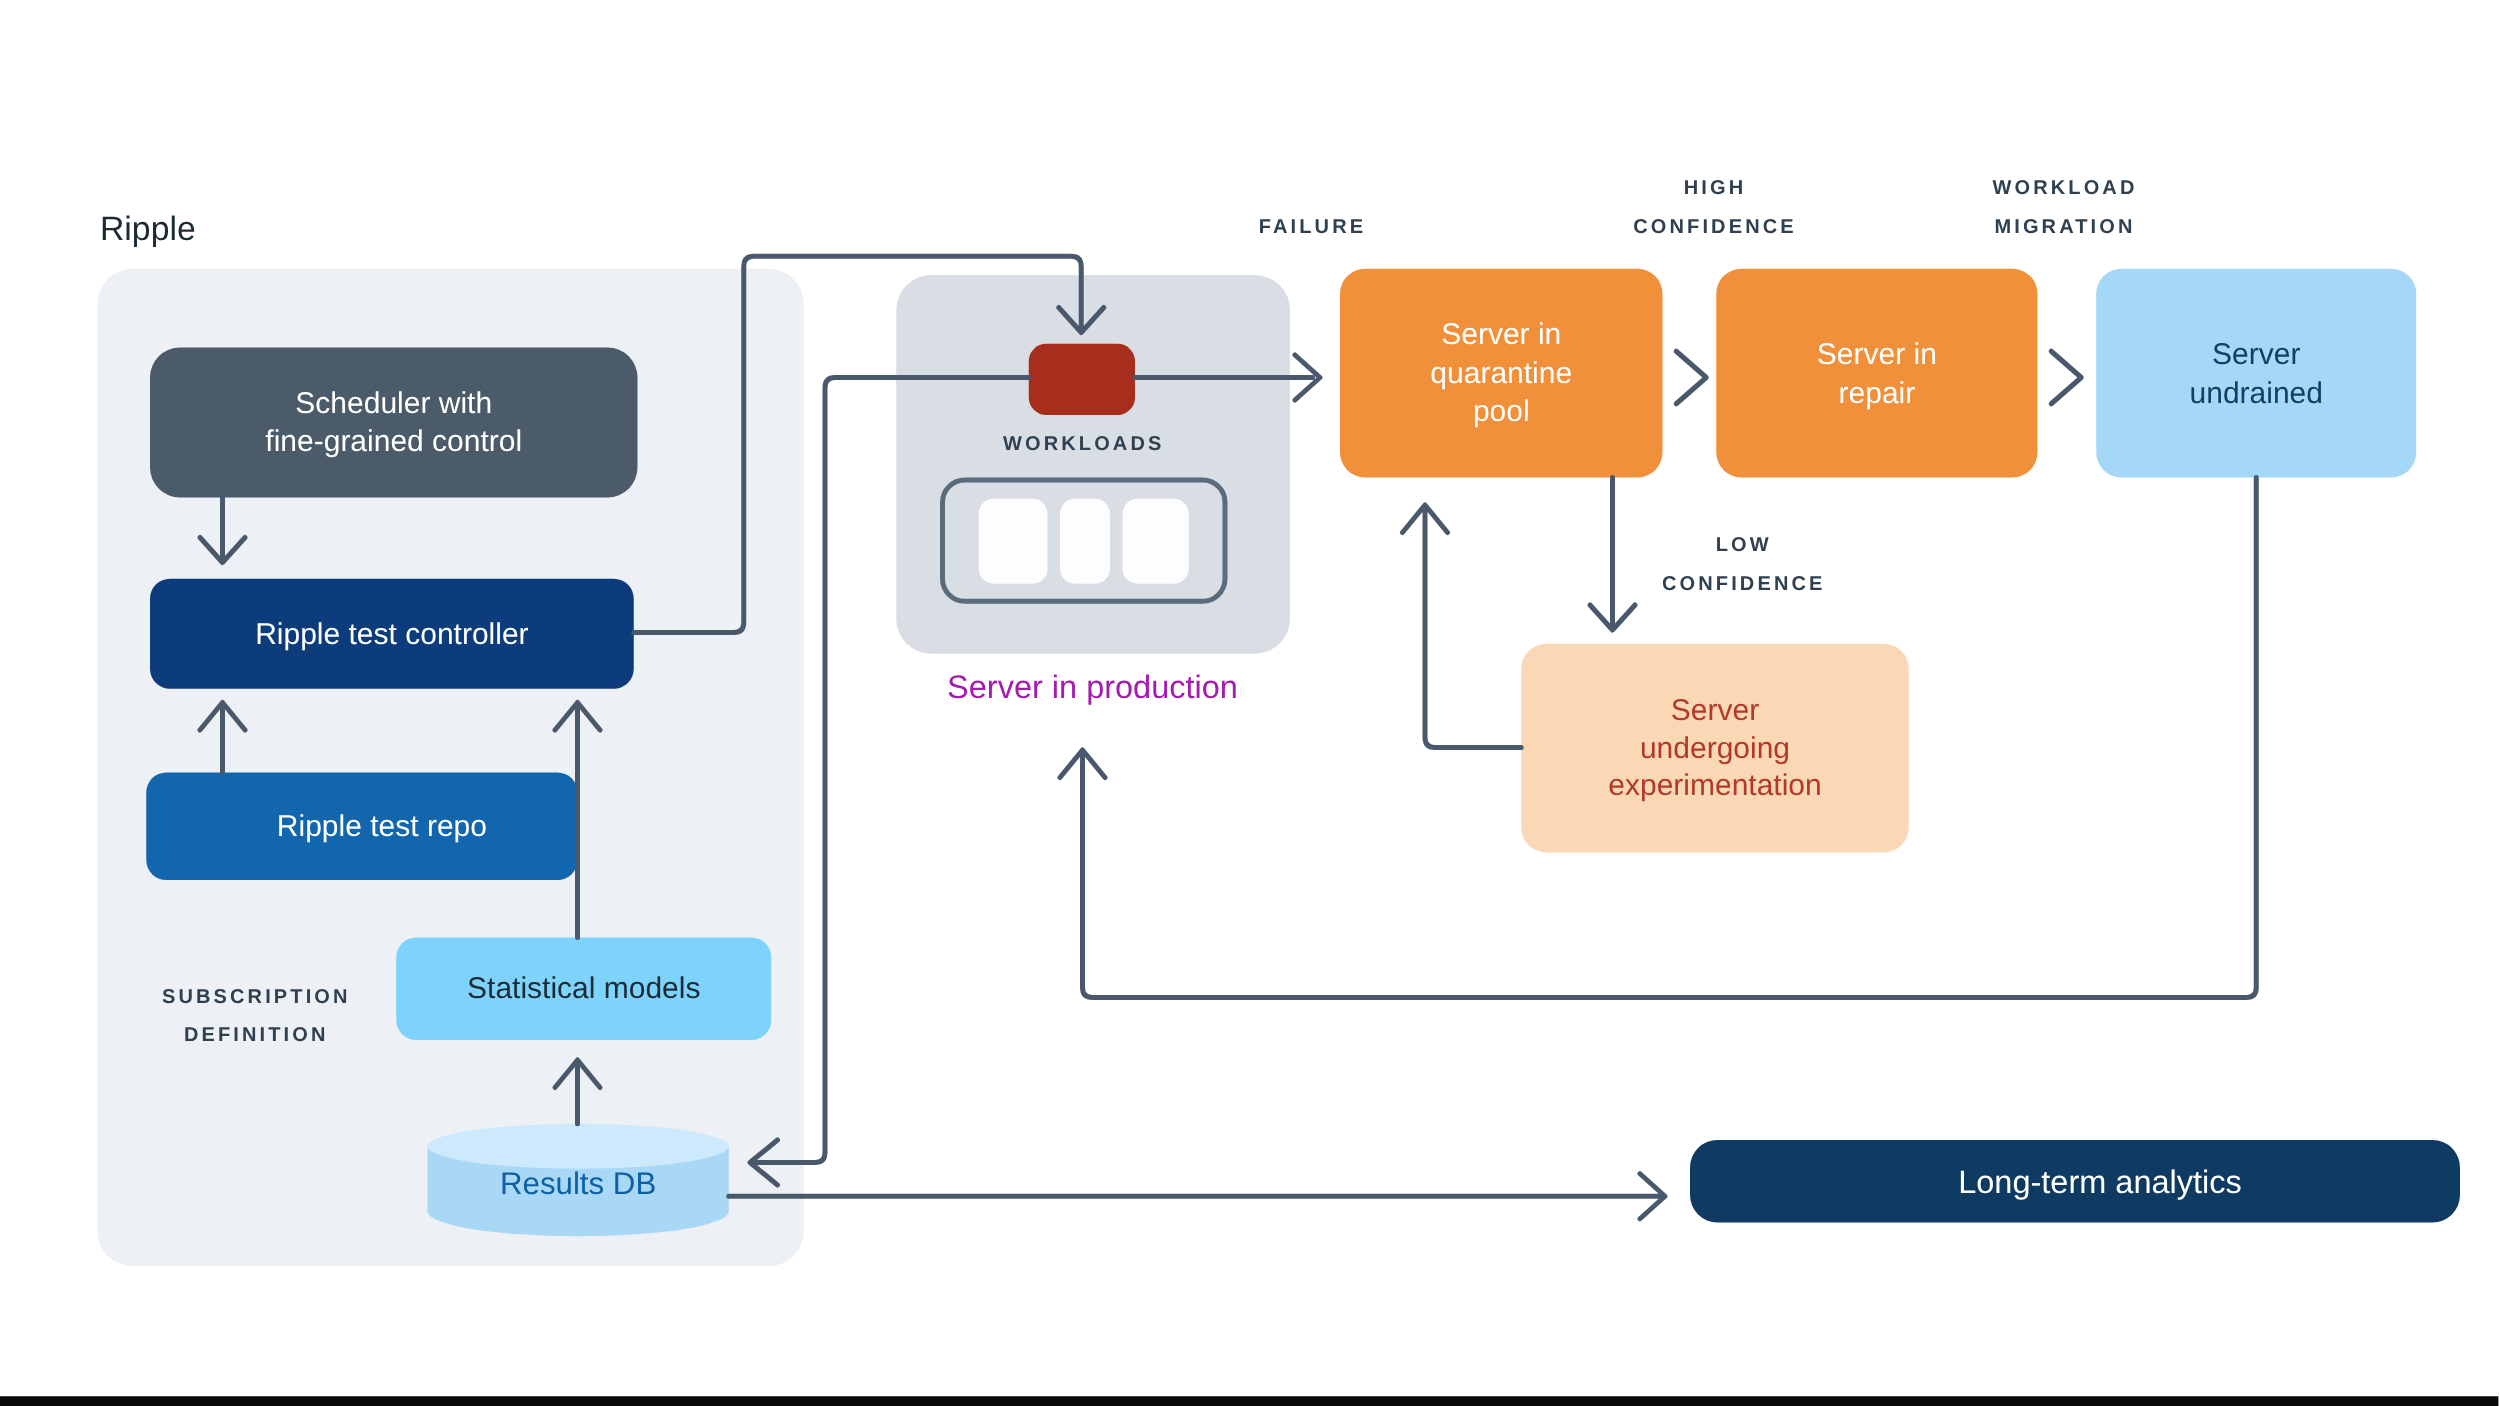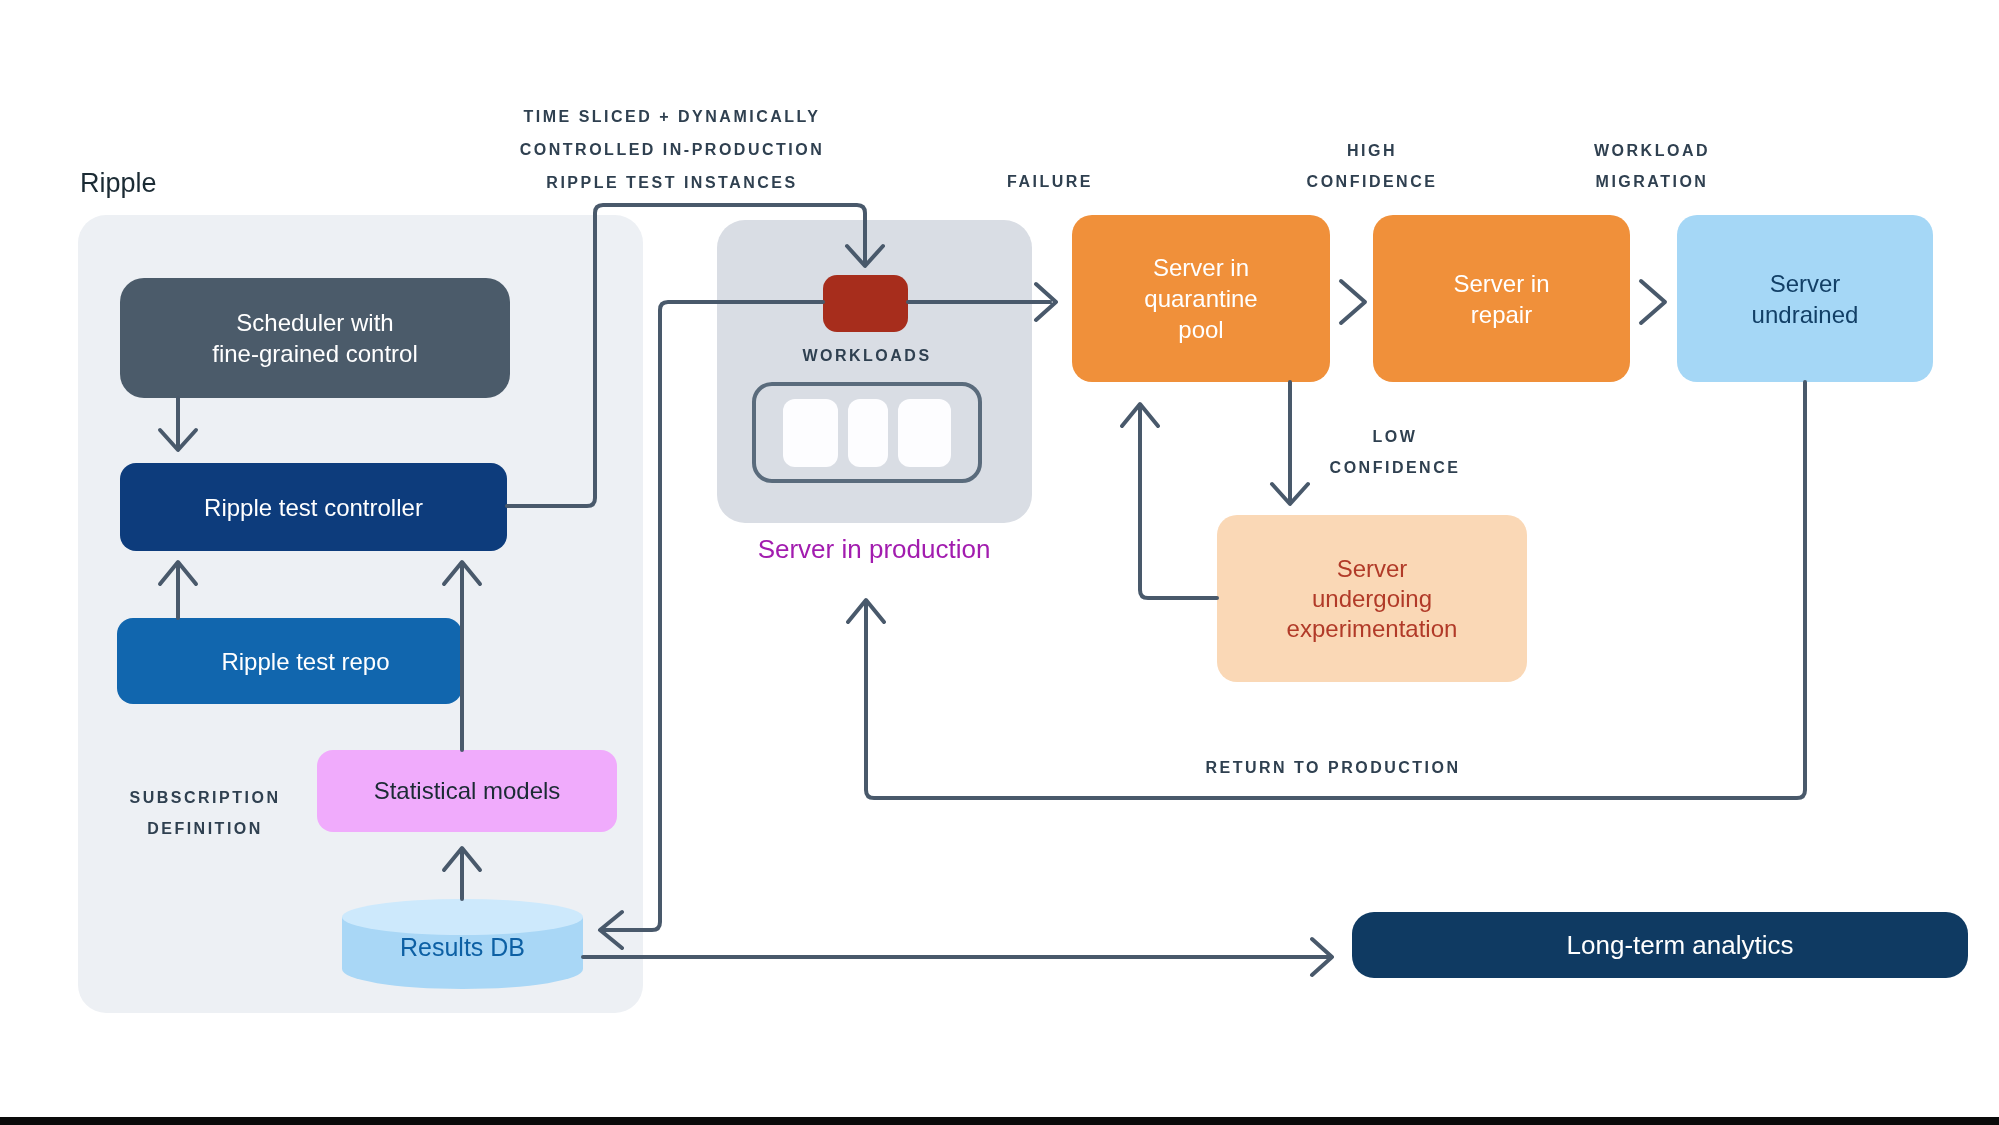--- a/index.html
+++ b/index.html
@@ -35,21 +35,21 @@
 
   <div class="abs title" style="left:80px;top:168px;">Ripple</div>
 
   <div class="abs node node-lg" style="left:120px;top:278px;width:390px;height:120px;background:#4b5b6a;border-radius:24px;">Scheduler with
 fine-grained control</div>
 
   <div class="abs node node-lg" style="left:120px;top:463px;width:387px;height:88px;background:#0d3c7c;border-radius:16px;">Ripple test controller</div>
 
   <div class="abs node node-lg" style="left:117px;top:618px;width:313px;height:86px;background:#1166ae;border-radius:16px;padding-left:32px;">Ripple test repo</div>
 
-  <div class="abs node" style="left:317px;top:750px;width:300px;height:82px;background:#f0abfc;border-radius:16px;
+  <div class="abs node" style="left:317px;top:750px;width:300px;height:82px;background:#7dd3fc;border-radius:16px;
               font-size:24px;color:#1b2b34;">Statistical models</div>
 
   <div class="abs tag" style="left:85px;top:782px;width:240px;">SUBSCRIPTION
 DEFINITION</div>
 
   <div class="abs" style="left:342px;top:899px;width:241px;height:92px;">
     <div class="cyl-body"></div>
     <div class="cyl-top"></div>
     <div class="cyl-label">Results DB</div>
   </div>
@@ -78,37 +78,33 @@
 undrained</div>
 
   <div class="abs node" style="left:1217px;top:515px;width:310px;height:167px;background:#fad8b6;border-radius:20px;
               font-size:24px;line-height:30px;color:#b13a28;">Server
 undergoing
 experimentation</div>
 
   <div class="abs node" style="left:1352px;top:912px;width:576px;height:66px;background:#0f3a62;border-radius:22px;
               font-size:26px;color:#ffffff;padding-left:40px;">Long-term analytics</div>
 
-  <div class="abs tag" style="left:422px;top:100px;width:500px;line-height:33px;">TIME SLICED + DYNAMICALLY
-CONTROLLED IN-PRODUCTION
-RIPPLE TEST INSTANCES</div>
 
   <div class="abs tag" style="left:950px;top:166px;width:200px;">FAILURE</div>
 
   <div class="abs tag" style="left:1252px;top:135px;width:240px;">HIGH
 CONFIDENCE</div>
 
   <div class="abs tag" style="left:1532px;top:135px;width:240px;">WORKLOAD
 MIGRATION</div>
 
   <div class="abs tag" style="left:1275px;top:421px;width:240px;">LOW
 CONFIDENCE</div>
 
 
-  <div class="abs tag" style="left:1133px;top:752px;width:400px;">RETURN TO PRODUCTION</div>
 
   <svg width="1999" height="1125" viewBox="0 0 1999 1125">
 
     <path class="edge" d="M178,398 V448 M160,430 L178,450 L196,430"></path>
 
     <path class="edge" d="M178,618 V566 M160,584 L178,562 L196,584"></path>
 
     <path class="edge" d="M462,750 V566 M444,584 L462,562 L480,584"></path>
 
     <path class="edge" d="M462,899 V852 M444,870 L462,848 L480,870"></path>

